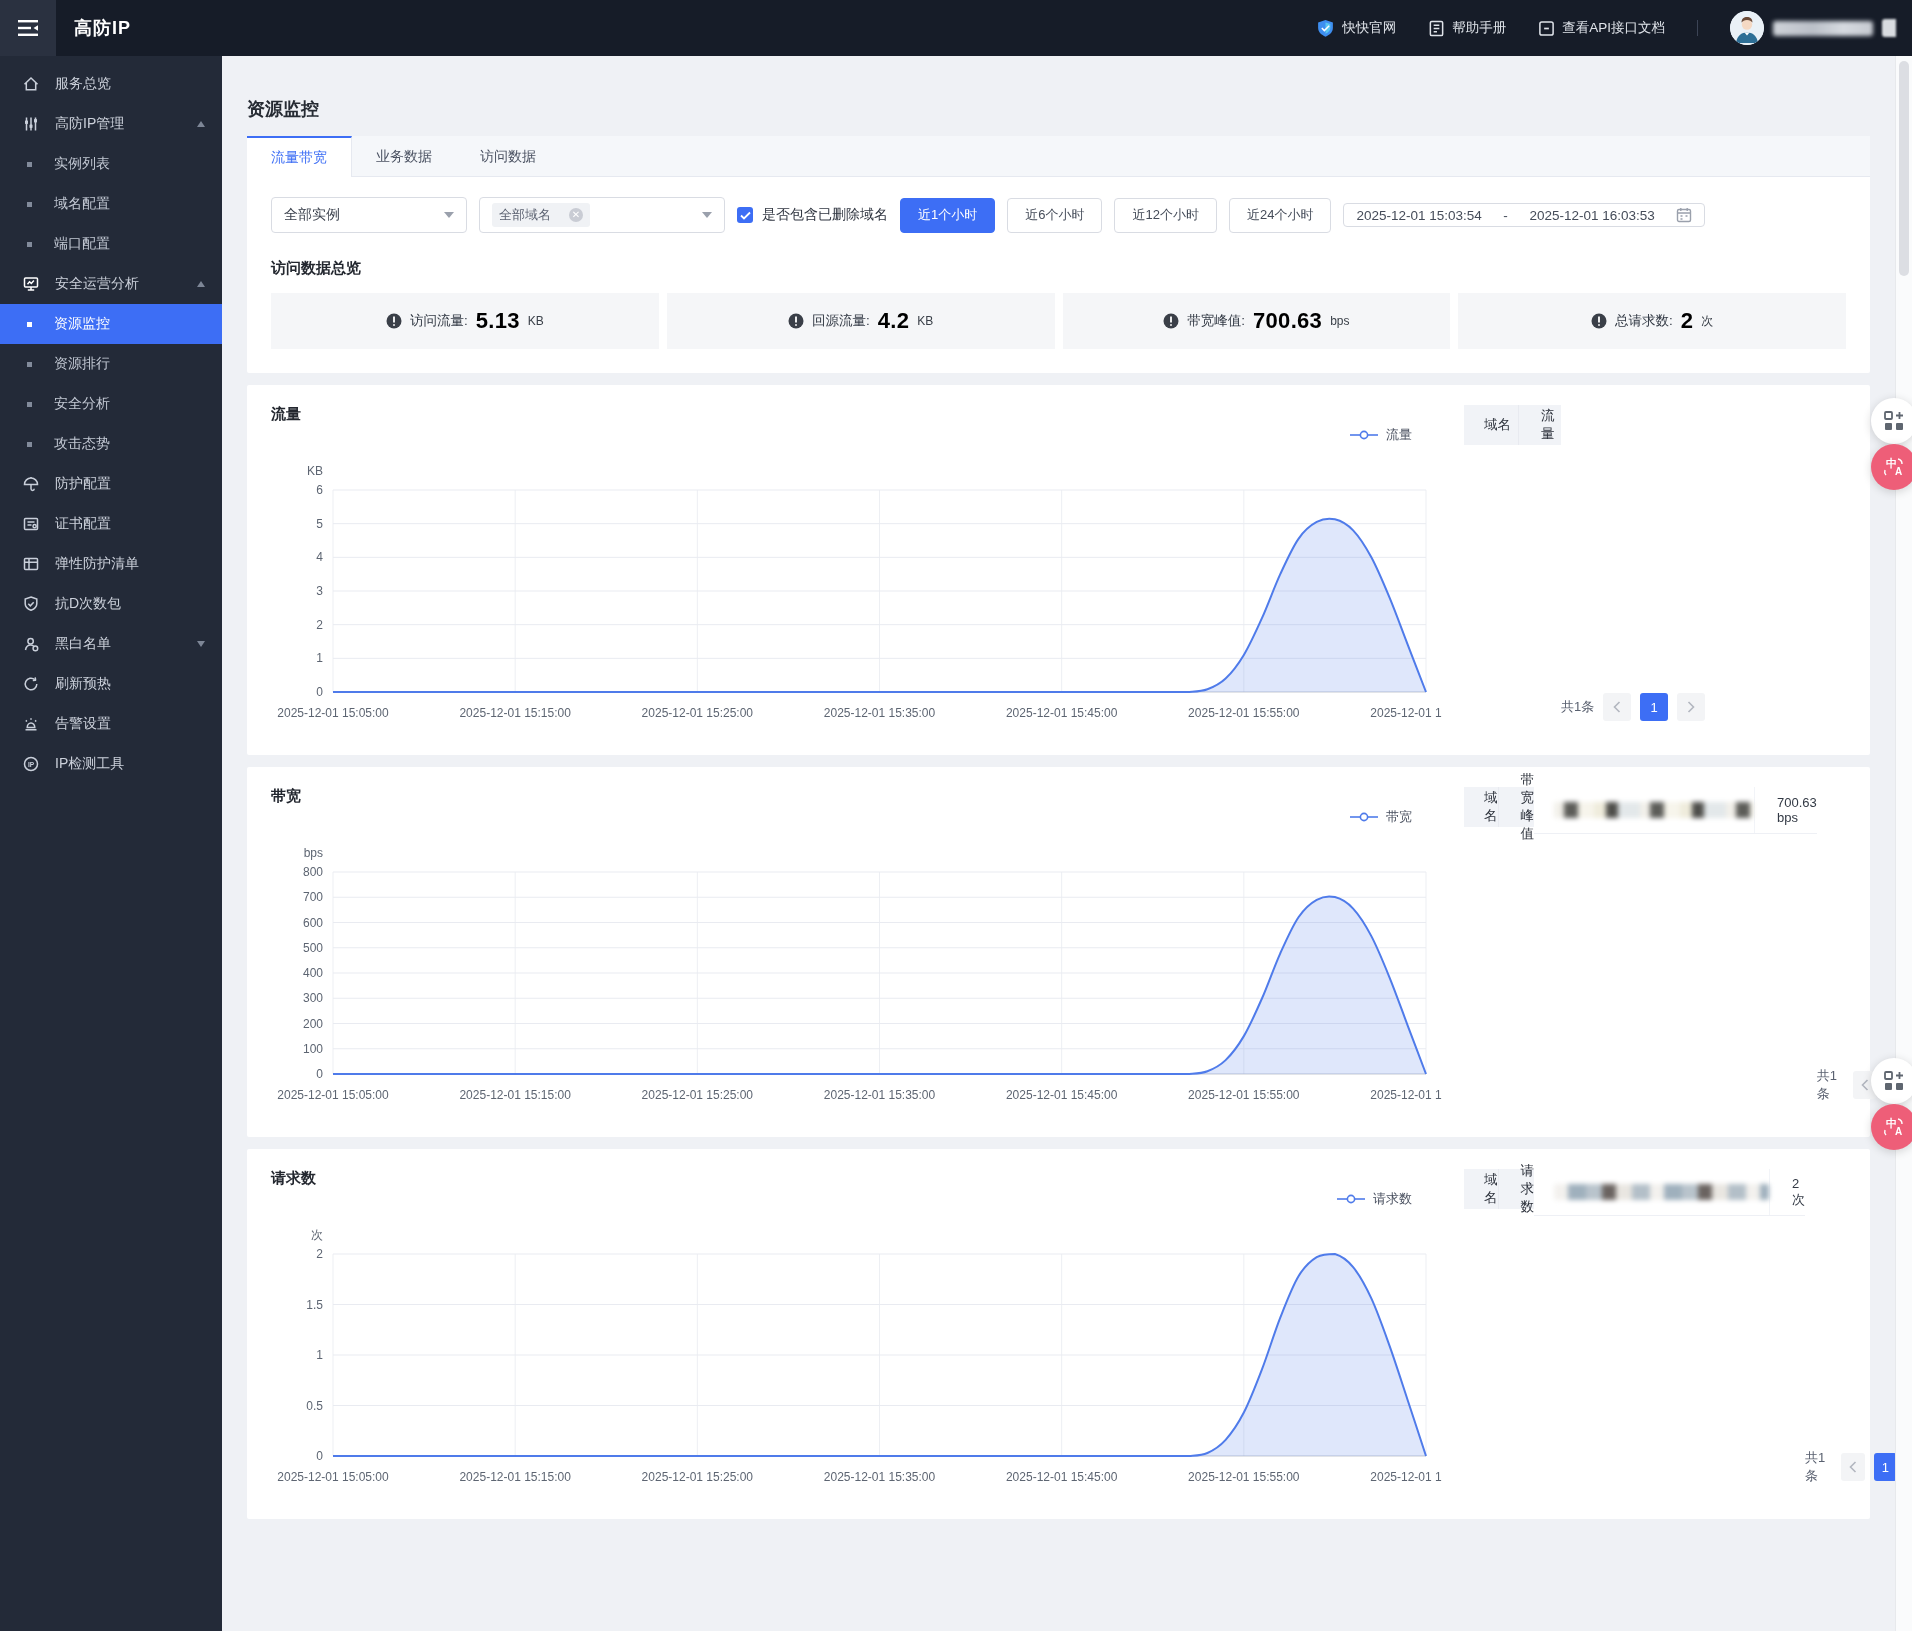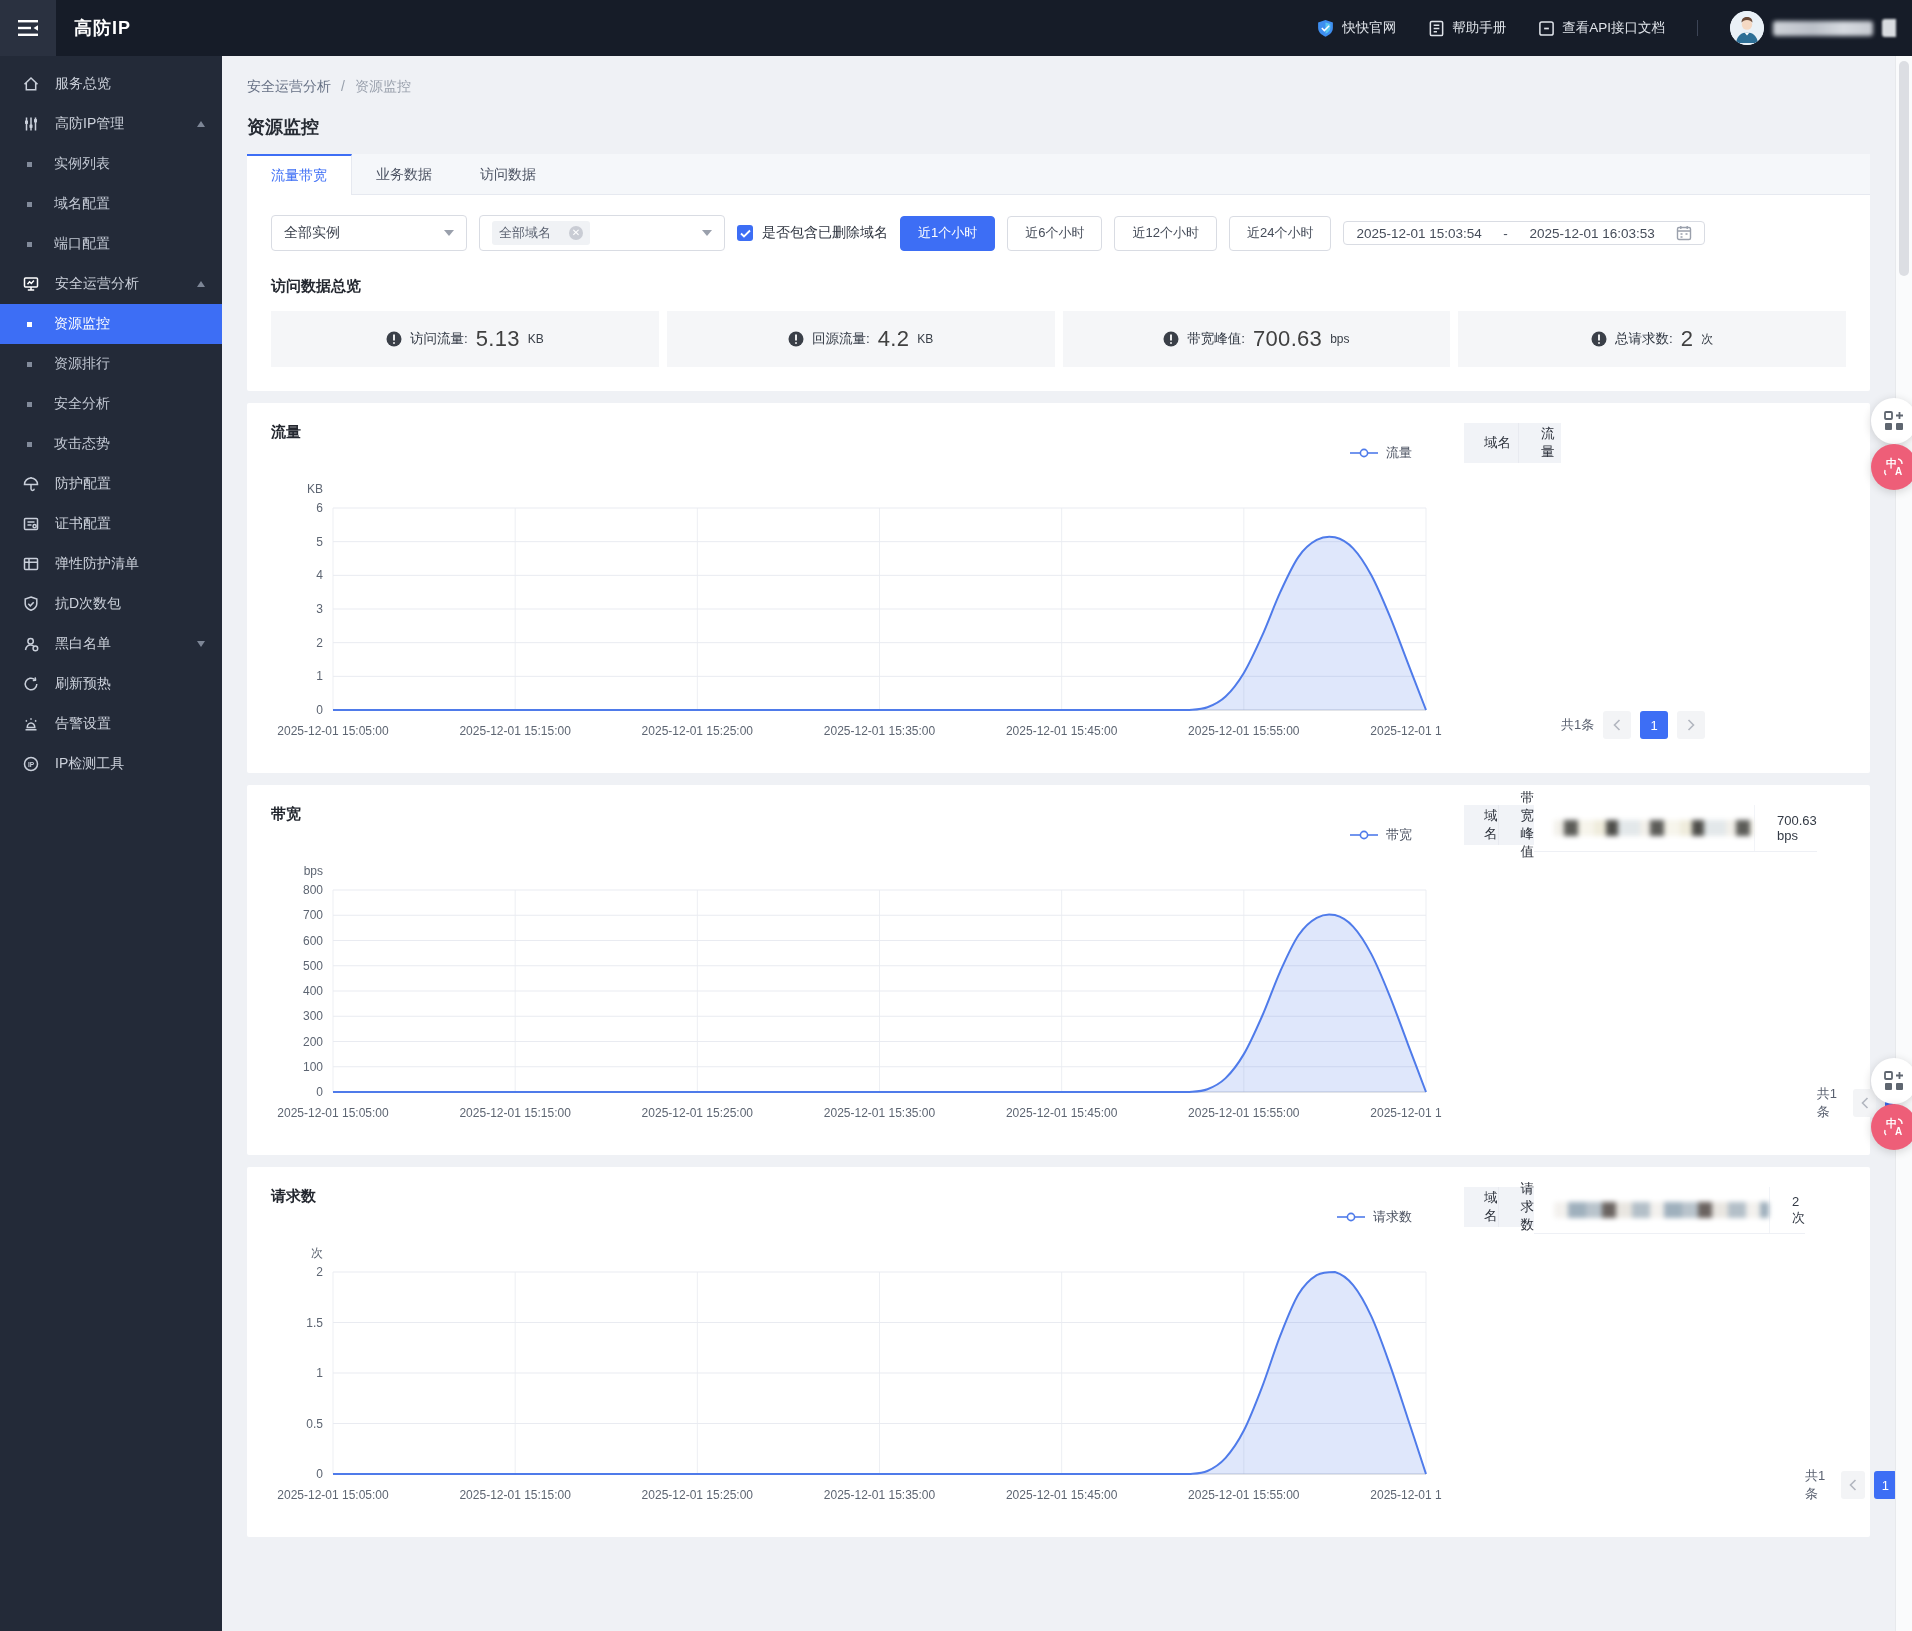--- a/index.html
+++ b/index.html
@@ -49,21 +49,21 @@
 .checkbox{width:16px;height:16px;background:#3d6ef5;border-radius:3px;display:flex;align-items:center;justify-content:center;cursor:pointer;flex:0 0 auto}
 .chk-label{color:#2f3540;font-size:14px;margin-left:-3px;white-space:nowrap}
 .btn{height:35px;padding:0 17px;border:1px solid #d9dce3;border-radius:4px;background:#fff;color:#454c59;font-size:13px;display:flex;align-items:center;cursor:pointer;white-space:nowrap}
 .btn.active{background:#3d6ef5;border-color:#3d6ef5;color:#fff}
 .daterange{height:24px;width:362px;border:1px solid #d9dce3;border-radius:4px;display:flex;align-items:center;justify-content:space-between;padding:0 12px;color:#454c59;font-size:13.5px;cursor:pointer}
 
 .section-label{font-size:15px;font-weight:700;color:#23272f;padding:24px 24px 15px}
 .stats-row{display:flex;gap:8px;padding:0 24px 24px}
 .stat-card{flex:1;height:56px;background:#f5f6f8;display:flex;align-items:center;justify-content:center;gap:8px}
 .stat-label{font-size:13.5px;color:#333a45}
-.stat-value{font-size:22px;font-weight:400;color:#404040;letter-spacing:.3px}
+.stat-value{font-size:22px;font-weight:700;color:#000000;letter-spacing:.3px}
 .stat-unit{font-size:12px;color:#3a4049}
 
 .chart-card{margin-top:12px;padding:20px 24px 20px;display:flex;gap:22px}
 .chart-left{width:1171px;flex:0 0 auto}
 .chart-title{font-size:15px;font-weight:700;color:#23272f}
 .legend{display:flex;justify-content:flex-end;align-items:center;gap:7px;color:#4a5160;font-size:13px;margin:2px 30px 0 0;height:18px}
 .chart-holder{margin-top:2px}
 .chart-right{flex:1;display:flex;min-height:330px}
 .tbl-head{display:flex;height:40px;background:#f1f3f7;align-items:stretch;font-size:13.5px;color:#2c313b;font-weight:500}
 .tbl-row{display:flex;height:47px;align-items:stretch;border-bottom:1px solid #eef0f5;font-size:13px;color:#333a45}
@@ -266,23 +266,20 @@
         <svg width="18" height="18" viewBox="0 0 18 18" fill="none" stroke="#c9cfda" stroke-width="1.5">
           <circle cx="9" cy="9" r="6.5"></circle>
           <text x="9" y="11.6" text-anchor="middle" font-size="6.6" fill="#c9cfda" stroke="none" font-weight="bold">IP</text>
         </svg>
       </span>
       <span class="slabel">IP检测工具</span>
     </div>
   </div>
 
 <div class="content">
-  <div class="breadcrumb">
-    <span>安全运营分析</span><span class="bc-sep">/</span><span class="bc-current">资源监控</span>
-  </div>
   <div class="page-title">资源监控</div>
 
   <div class="panel">
     <div class="tabbar">
       <div class="tab active">流量带宽</div>
       <div class="tab">业务数据</div>
       <div class="tab">访问数据</div>
     </div>
 
     <div class="filter-row">

